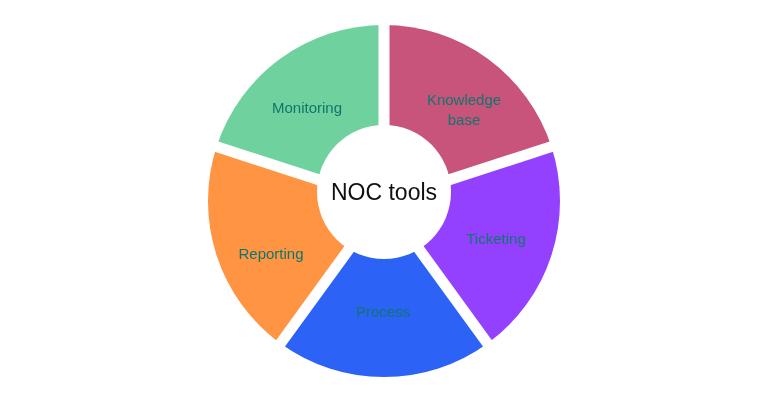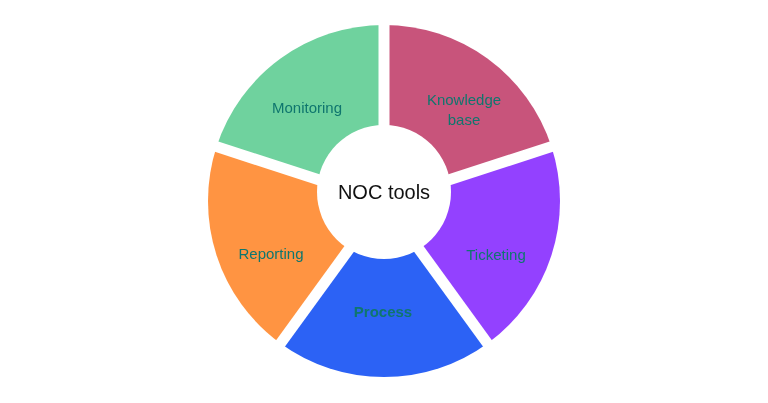--- a/index.html
+++ b/index.html
@@ -1,35 +1,35 @@
 <!DOCTYPE html>
 <html><head>
 <meta charset="utf-8">
 <style>
   html, body { margin: 0; padding: 0; background: #ffffff; }
   body { width: 768px; height: 403px; position: relative; overflow: hidden; font-family: "Liberation Sans", "DejaVu Sans", sans-serif; }
   #wheel { position: absolute; left: 0; top: 0; }
   .label { position: absolute; color: #0f766e; font-size: 15px; text-align: center; line-height: 20px; transform: translate(-50%, -50%); white-space: nowrap; }
-  .center-label { position: absolute; color: #111111; font-size: 20px; transform: translate(-50%, -50%); white-space: nowrap; }
+  .center-label { position: absolute; color: #111111; font-size: 23px; transform: translate(-50%, -50%); white-space: nowrap; }
 </style>
 </head>
 <body>
 
 <svg id="wheel" width="768" height="403" viewBox="0 0 768 403">
     <path d="M 384 201 L 216.614053132053 146.6130089900092 A 176 176 0 0 1 383.99999999999994 25 Z" fill="#6FD29E"></path>
     <path d="M 384 201 L 383.99999999999994 25 A 176 176 0 0 1 551.385946867947 146.6130089900092 Z" fill="#C8547B"></path>
     <path d="M 384 201 L 551.385946867947 146.6130089900092 A 176 176 0 0 1 487.4502044034754 343.38699100999065 Z" fill="#9341FF"></path>
     <path d="M 384 201 L 487.45020440347525 343.38699100999077 A 176 176 0 0 1 280.54979559652475 343.38699100999077 Z" fill="#2C62F5"></path>
     <path d="M 384 201 L 280.54979559652475 343.38699100999077 A 176 176 0 0 1 216.614053132053 146.6130089900092 Z" fill="#FF9442"></path>
     <line x1="384" y1="201" x2="212.80982706687237" y2="145.3769410125094" stroke="#ffffff" stroke-width="11"></line>
     <line x1="384" y1="201" x2="383.99999999999994" y2="21" stroke="#ffffff" stroke-width="11"></line>
     <line x1="384" y1="201" x2="555.1901729331277" y2="145.3769410125094" stroke="#ffffff" stroke-width="11"></line>
     <line x1="384" y1="201" x2="489.80134541264516" y2="346.62305898749054" stroke="#ffffff" stroke-width="11"></line>
     <line x1="384" y1="201" x2="278.19865458735484" y2="346.62305898749054" stroke="#ffffff" stroke-width="11"></line>
     <circle cx="384" cy="192" r="67" fill="#ffffff"></circle>
   </svg>
 
 <div class="label" style="left:307px; top:108px;"><span>Monitoring</span></div>
 <div class="label" style="left:464px; top:110px;"><span>Knowledge</span><br><span>base</span></div>
-<div class="label" style="left:496px; top:255px;"><span>Ticketing</span></div>
-<div class="label" style="left:383px; top:312px;font-weight:bold;"><span>Process</span><br></div>
+<div class="label" style="left:496px; top:239px;"><span>Ticketing</span></div>
+<div class="label" style="left:383px; top:312px;"><span>Process</span><br></div>
 <div class="label" style="left:271px; top:254px;"><span>Reporting</span></div>
 <div class="center-label" style="left:384px; top:192px;">NOC tools</div>
 
 </body></html>

